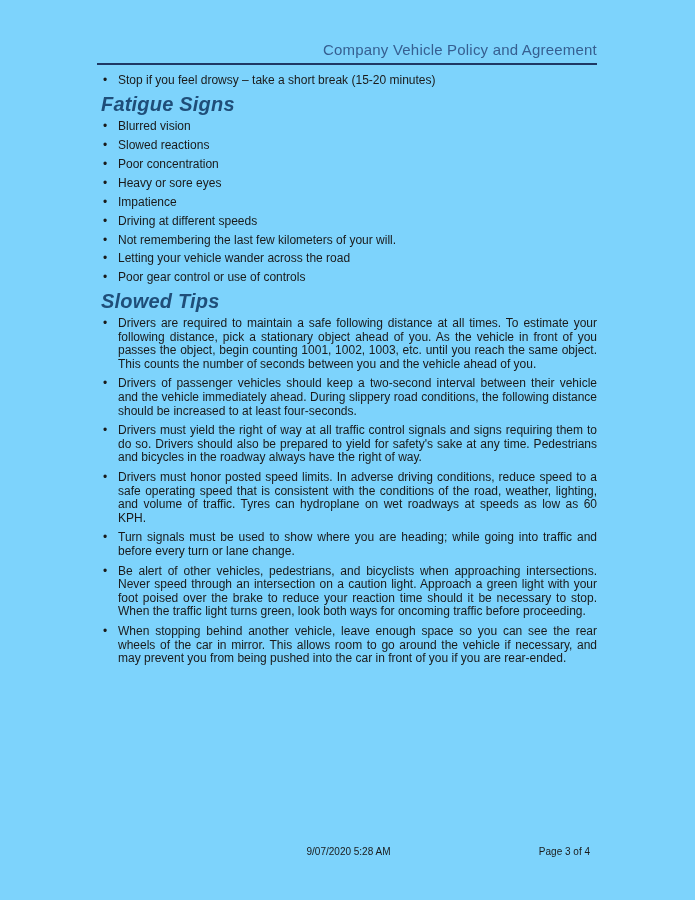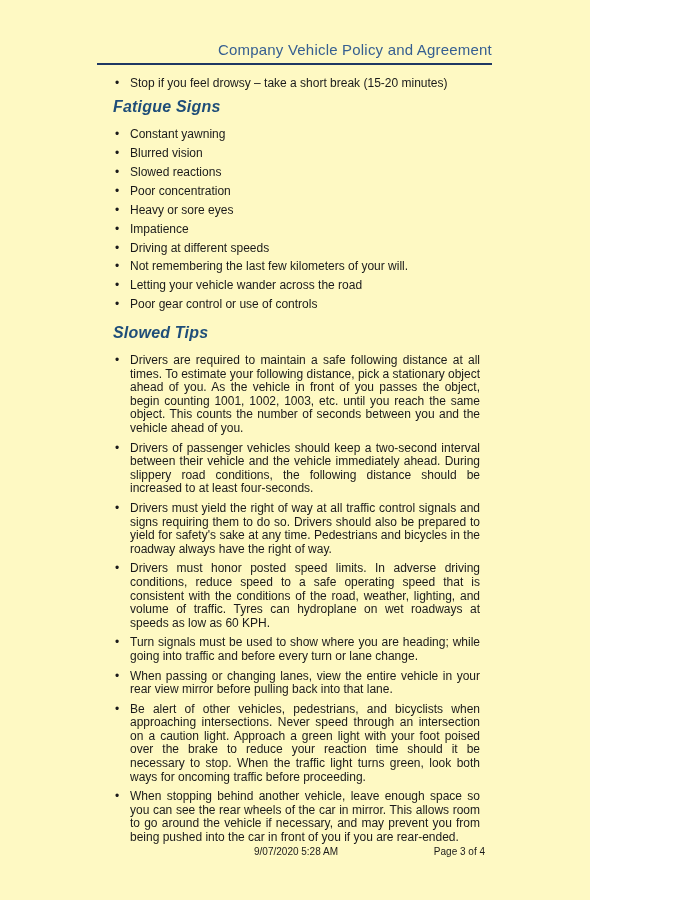--- a/index.html
+++ b/index.html
@@ -10,52 +10,52 @@
   body {
     width: 695px;
     height: 900px;
     font-family: "Liberation Sans", "DejaVu Sans", sans-serif;
     color: #1a1a1a;
     position: relative;
     overflow: hidden;
   }
   .page {
     position: relative;
-    width: 590px;
+    width: 695px;
     height: 900px;
     box-sizing: border-box;
     padding: 42px 98px 0 97px;
-    background: #fef9c3;
+    background: #7dd3fc;
   }
   
   .page-header {
     border-bottom: 2px solid #1f3864;
     padding-bottom: 5px;
     margin-bottom: 9px;
   }
   .doc-title {
     text-align: right;
     color: #365f91;
     font-size: 15px;
     line-height: 16px;
     letter-spacing: 0.2px;
   }
   
   h2.section-heading {
-    margin: 7px 0 7px 16px;
-    font-size: 16px;
+    margin: 7px 0 7px 4px;
+    font-size: 20px;
     line-height: 18px;
     font-weight: bold;
     font-style: italic;
     color: #1f4e79;
     letter-spacing: 0.2px;
   }
   
   ul.bullets {
-    margin: 12px;
+    margin: 0;
     padding: 0;
     list-style: none;
   }
   ul.bullets li {
     position: relative;
     padding-left: 21px;
     font-size: 12px;
     line-height: 13.6px;
     margin-bottom: 5.4px;
   }
@@ -103,41 +103,39 @@
     <div class="doc-title">Company Vehicle Policy and Agreement</div>
   </header>
 
   <ul class="bullets intro">
     <li>Stop if you feel drowsy – take a short break (15-20 minutes)</li>
   </ul>
 
   <h2 class="section-heading">Fatigue Signs</h2>
 
   <ul class="bullets">
-    <li>Constant yawning</li>
     <li>Blurred vision</li>
     <li>Slowed reactions</li>
     <li>Poor concentration</li>
     <li>Heavy or sore eyes</li>
     <li>Impatience</li>
     <li>Driving at different speeds</li>
     <li>Not remembering the last few kilometers of your will.</li>
     <li>Letting your vehicle wander across the road</li>
     <li>Poor gear control or use of controls</li>
   </ul>
 
   <h2 class="section-heading">Slowed Tips</h2>
 
   <ul class="bullets tips">
     <li>Drivers are required to maintain a safe following distance at all times.  To estimate your following distance, pick a stationary object ahead of you.  As the vehicle in front of you passes the object, begin counting 1001, 1002, 1003, etc. until you reach the same object.  This counts the number of seconds between you and the vehicle ahead of you.</li>
     <li>Drivers of passenger vehicles should keep a two-second interval between their vehicle and the vehicle immediately ahead.  During slippery road conditions, the following distance should be increased to at least four-seconds.</li>
     <li>Drivers must yield the right of way at all traffic control signals and signs requiring them to do so.  Drivers should also be prepared to yield for safety's sake at any time.  Pedestrians and bicycles in the roadway always have the right of way.</li>
     <li>Drivers must honor posted speed limits.  In adverse driving conditions, reduce speed to a safe operating speed that is consistent with the conditions of the road, weather, lighting, and volume of traffic. Tyres can hydroplane on wet roadways at speeds as low as 60 KPH.</li>
     <li>Turn signals must be used to show where you are heading; while going into traffic and before every turn or lane change.</li>
-    <li>When passing or changing lanes, view the entire vehicle in your rear view mirror before pulling back into that lane.</li>
     <li>Be alert of other vehicles, pedestrians, and bicyclists when approaching intersections.  Never speed through an intersection on a caution light.  Approach a green light with your foot poised over the brake to reduce your reaction time should it be necessary to stop.  When the traffic light turns green, look both ways for oncoming traffic before proceeding.</li>
     <li>When stopping behind another vehicle, leave enough space so you can see the rear wheels of the car in mirror.  This allows room to go around the vehicle if necessary, and may prevent you from being pushed into the car in front of you if you are rear-ended.</li>
   </ul>
 
   <footer class="page-footer">
     <span class="footer-timestamp">9/07/2020 5:28 AM</span>
     <span class="footer-page">Page 3 of 4</span>
   </footer>
 
 </div>

